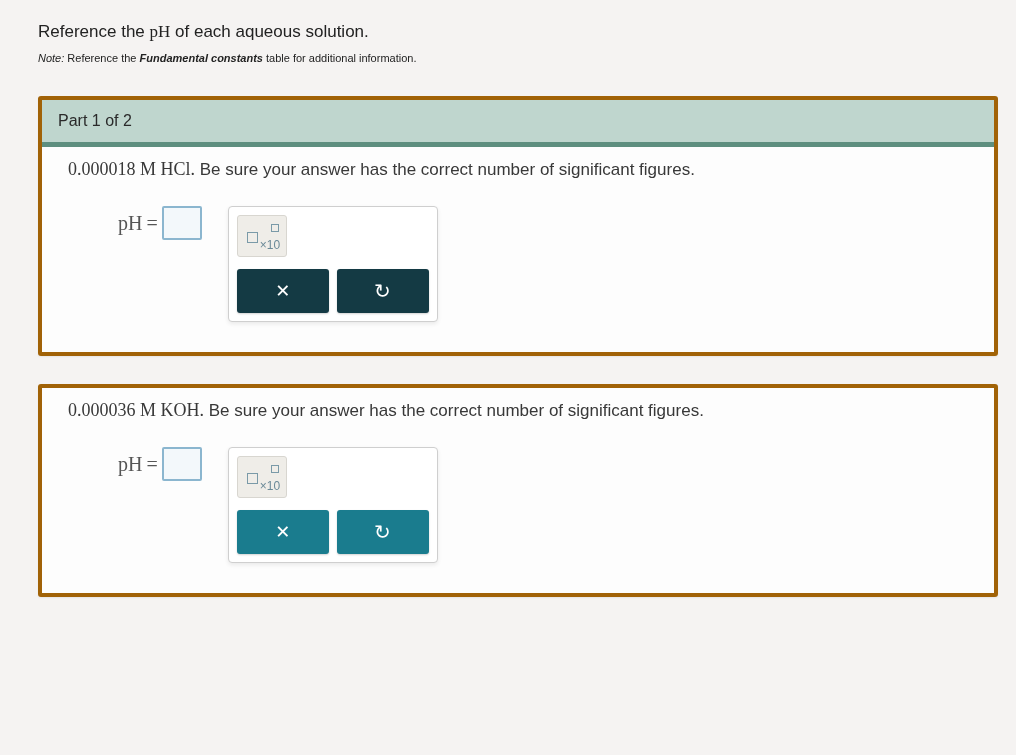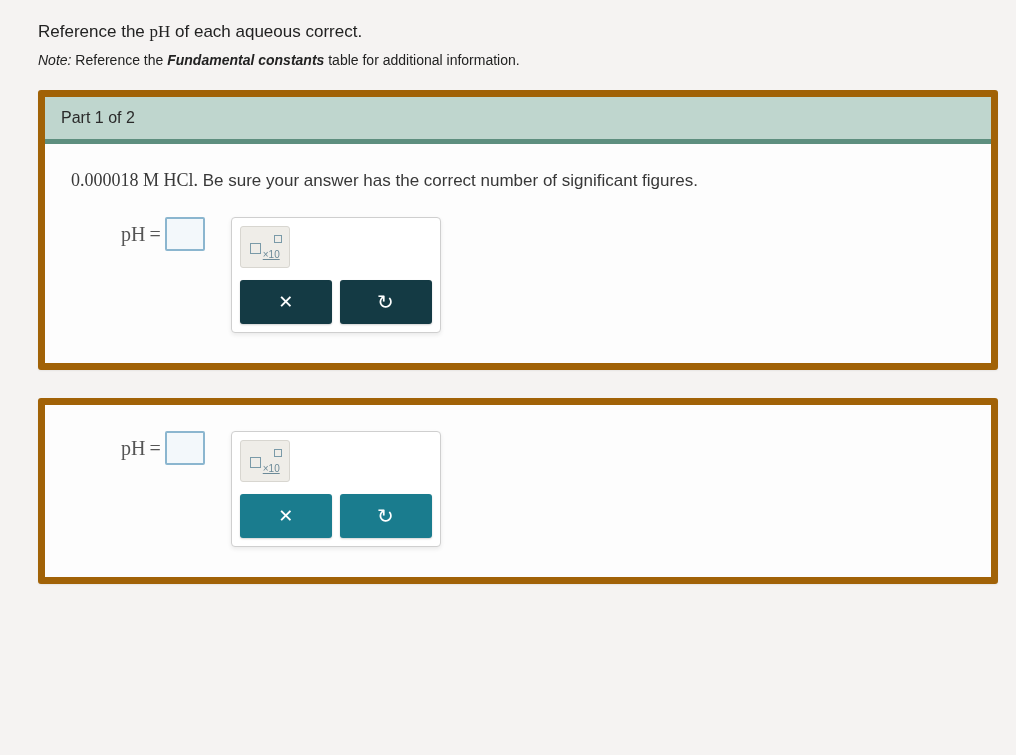--- a/index.html
+++ b/index.html
@@ -5,39 +5,39 @@
   * { box-sizing: border-box; margin: 0; padding: 0; }
   body {
     font-family: Verdana, Geneva, sans-serif;
     background: #f5f3f2;
     padding: 22px 0 0 38px;
     color: #222;
     width: 1016px;
   }
   .intro { margin-bottom: 10px; font-size: 17px; }
   .ph-term { font-family: Georgia, 'Times New Roman', serif; }
-  .note-line { font-size: 14px; margin-bottom: 22px; }
+  .note-line { font-size: 11px; margin-bottom: 32px; }
   .note-label { font-style: italic; }
   .emph { font-style: italic; font-weight: bold; }
   .part {
-    border: 7px solid #a16207;
+    border: 4px solid #a16207;
     border-radius: 3px;
     background: #fdfdfd;
     margin-bottom: 28px;
     width: 960px;
     box-shadow: 0 1px 2px rgba(0,0,0,0.06);
   }
   .part-header {
     background: #bfd6ce;
     border-bottom: 5px solid #5e8f7f;
     padding: 12px 16px;
     font-size: 16px;
     color: #2a2a2a;
   }
-  .part-body { padding: 26px 26px 30px 26px; }
+  .part-body { padding: 12px 26px 30px 26px; }
   .prompt { font-size: 17px; margin-bottom: 26px; color: #383838; }
   .prompt .chem { font-family: Georgia, 'Times New Roman', serif; font-size: 18px; }
   .answer-row { display: flex; align-items: flex-start; gap: 26px; padding-left: 50px; }
   .ph-eq { display: flex; align-items: center; font-family: Georgia, 'Times New Roman', serif; font-size: 20px; color: #555; gap: 4px; }
   .ph-input {
     width: 40px; height: 34px;
     border: 2px solid #8bb6cf;
     background: #f3f8fb;
     border-radius: 2px;
   }
@@ -53,42 +53,42 @@
   .sci-btn {
     display: inline-flex; align-items: center; justify-content: center;
     width: 50px; height: 42px;
     background: #efede8;
     border: 1px solid #d8d6d0;
     border-radius: 3px;
     position: relative;
   }
   .sci-box { width: 11px; height: 11px; border: 1.5px solid #7a9aa8; position: absolute; }
   .sci-base { left: 9px; top: 16px; }
-  .sci-sub { font-size: 10px; color: #6b8a98; position: absolute; left: 22px; top: 22px; text-decoration: underline; }
+  .sci-sub { font-size: 12px; color: #6b8a98; position: absolute; left: 22px; top: 22px; }
   .sci-exp { width: 8px; height: 8px; left: 33px; top: 8px; }
   .tool-bottom { display: flex; gap: 8px; }
   .action-btn {
     flex: 1;
     height: 44px;
     color: #fff;
     border-radius: 3px;
     display: flex; align-items: center; justify-content: center;
     font-size: 18px;
     box-shadow: 0 1px 2px rgba(0,0,0,0.18);
     cursor: pointer;
   }
   .c-dark { background: #143a44; }
   .c-teal { background: #1a7c8e; }
   .reset-icon { font-size: 20px; transform: scaleX(-1); display: inline-block; }
 </style>
 </head>
 <body>
 
 <div class="intro">
-  <span>Reference the </span><span class="ph-term">pH</span><span> of each aqueous correct.</span>
+  <span>Reference the </span><span class="ph-term">pH</span><span> of each aqueous solution.</span>
 </div>
 
 <div class="note-line">
   <span class="note-label">Note:</span><span> Reference the </span><span class="emph">Fundamental constants</span><span> table for additional information.</span>
 </div>
 
 <div class="part">
   <div class="part-header">Part 1 of 2</div>
   <div class="part-body">
     <div class="prompt">
@@ -116,20 +116,23 @@
             <span class="reset-icon">↺</span>
           </div>
         </div>
       </div>
     </div>
   </div>
 </div>
 
 <div class="part">
   <div class="part-body">
+    <div class="prompt">
+      <span class="chem">0.000036 M KOH.</span><span> Be sure your answer has the correct number of significant figures.</span>
+    </div>
     <div class="answer-row">
       <div class="ph-eq">
         <span>pH</span>
         <span>=</span>
         <span class="ph-input"></span>
       </div>
       <div class="toolbox">
         <div class="tool-top">
           <div class="sci-btn">
             <span class="sci-box sci-base"></span>

